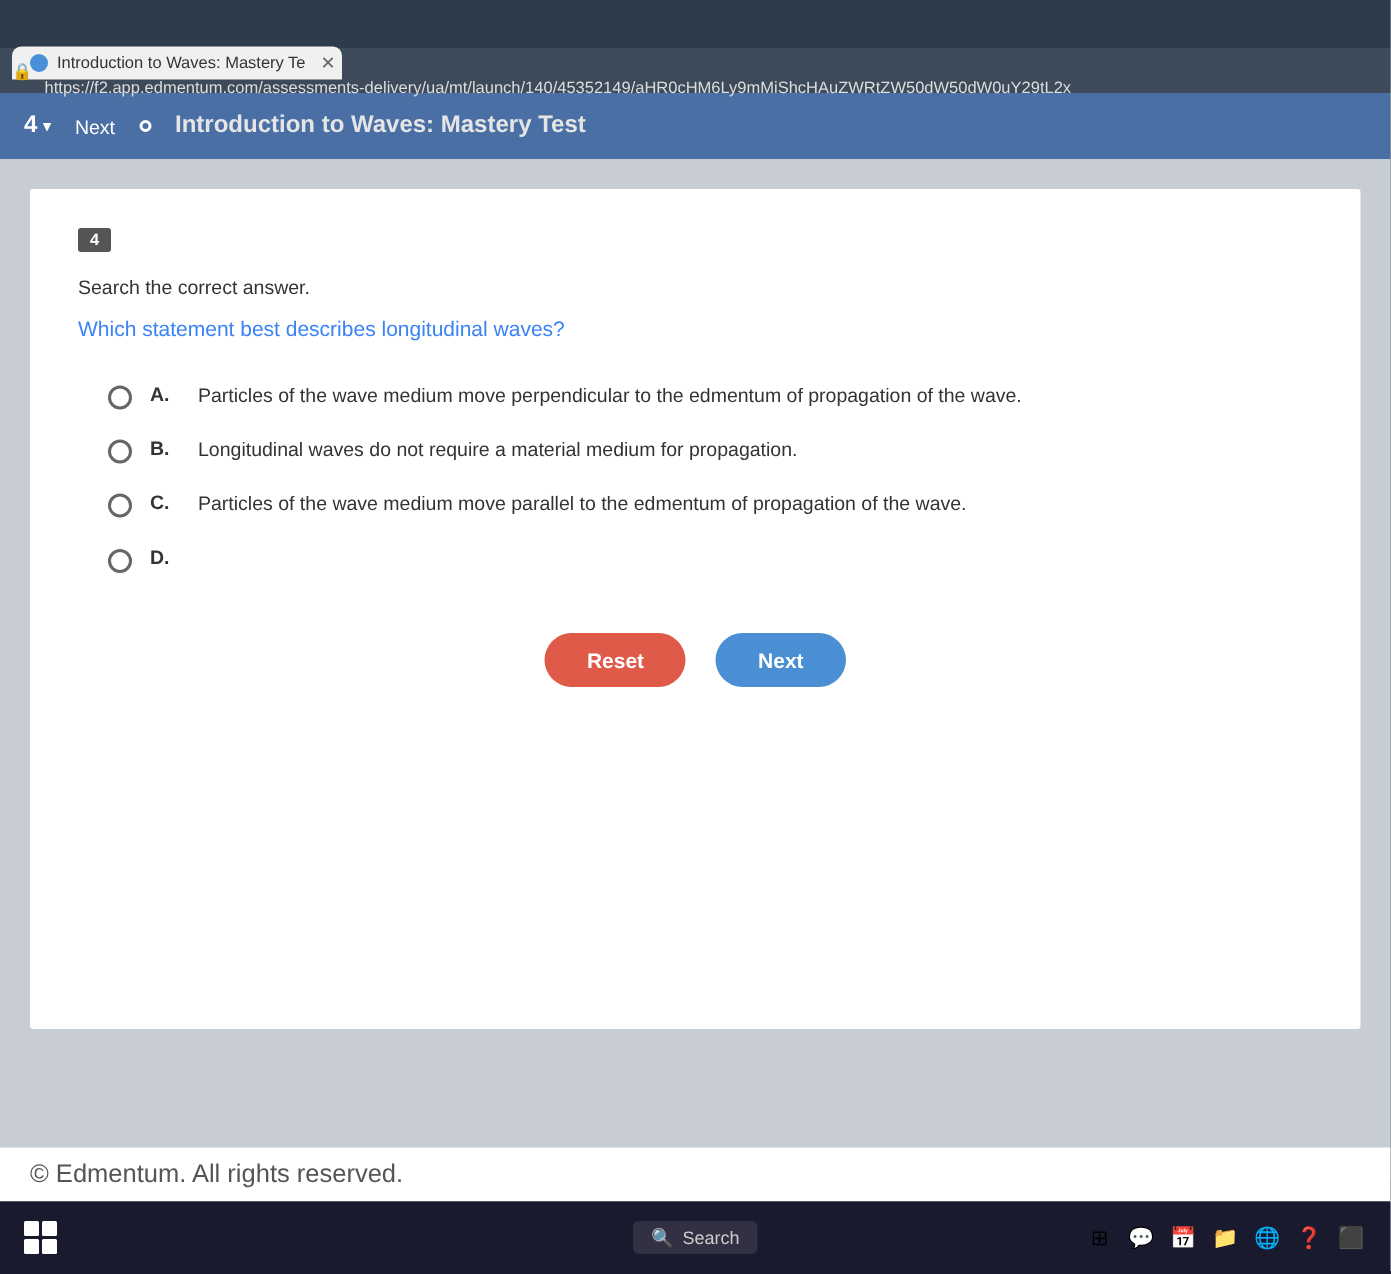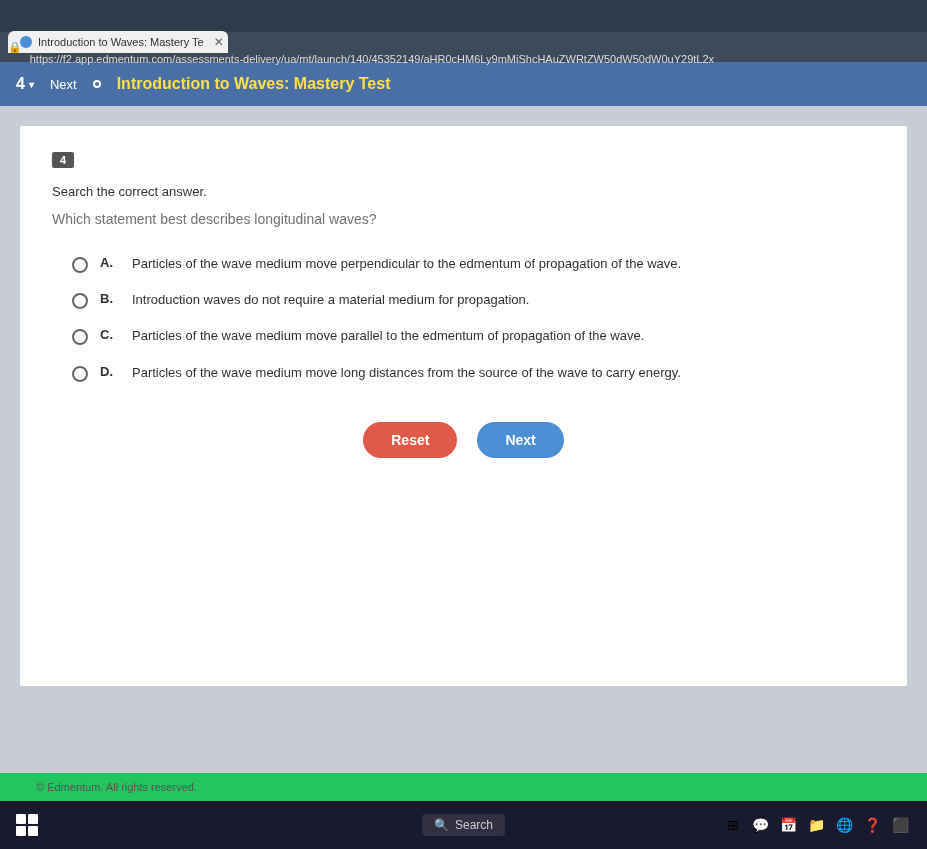--- a/index.html
+++ b/index.html
@@ -118,21 +118,21 @@
 
     .nav-dot {
       width: 8px;
       height: 8px;
       border-radius: 50%;
       border: 2px solid white;
       display: inline-block;
     }
 
     .header-title {
-      color: #fde047;
+      color: #e5e5e5;
       font-size: 16px;
       font-weight: bold;
     }
 
     
     .main-content {
       background: #c8cdd5;
       padding: 20px 20px 0 20px;
       min-height: 680px;
       position: relative;
@@ -158,21 +158,21 @@
     }
 
     .question-instruction {
       font-size: 13px;
       color: #333;
       margin-bottom: 12px;
     }
 
     .question-text {
       font-size: 14px;
-      color: #737373;
+      color: #3b82f6;
       margin-bottom: 28px;
       font-weight: 400;
     }
 
     .answer-options {
       display: flex;
       flex-direction: column;
       gap: 18px;
       margin-bottom: 40px;
       padding-left: 20px;
@@ -232,23 +232,23 @@
       border: none;
       border-radius: 20px;
       padding: 10px 28px;
       font-size: 14px;
       font-weight: bold;
       cursor: pointer;
     }
 
     
     .footer-area {
-      background: #22c55e;
-      padding: 8px 36px;
-      font-size: 11px;
+      background: #ffffff;
+      padding: 8px 20px;
+      font-size: 17px;
       color: #555;
       position: absolute;
       bottom: 48px;
       left: 0;
       width: 100%;
     }
 
     
     .taskbar {
       background: #1a1a2e;
@@ -346,33 +346,32 @@
 
       <div class="answer-option">
         <div class="radio-circle"></div>
         <span class="option-label">A.</span>
         <span class="option-text">Particles of the wave medium move perpendicular to the edmentum of propagation of the wave.</span>
       </div>
 
       <div class="answer-option">
         <div class="radio-circle"></div>
         <span class="option-label">B.</span>
-        <span class="option-text">Introduction waves do not require a material medium for propagation.</span>
+        <span class="option-text">Longitudinal waves do not require a material medium for propagation.</span>
       </div>
 
       <div class="answer-option">
         <div class="radio-circle"></div>
         <span class="option-label">C.</span>
         <span class="option-text">Particles of the wave medium move parallel to the edmentum of propagation of the wave.</span>
       </div>
 
       <div class="answer-option">
         <div class="radio-circle"></div>
         <span class="option-label">D.</span>
-        <span class="option-text">Particles of the wave medium move long distances from the source of the wave to carry energy.</span>
       </div>
 
     </div>
 
     <div class="button-row">
       <button class="btn-reset">Reset</button>
       <button class="btn-next">Next</button>
     </div>
 
   </div>

